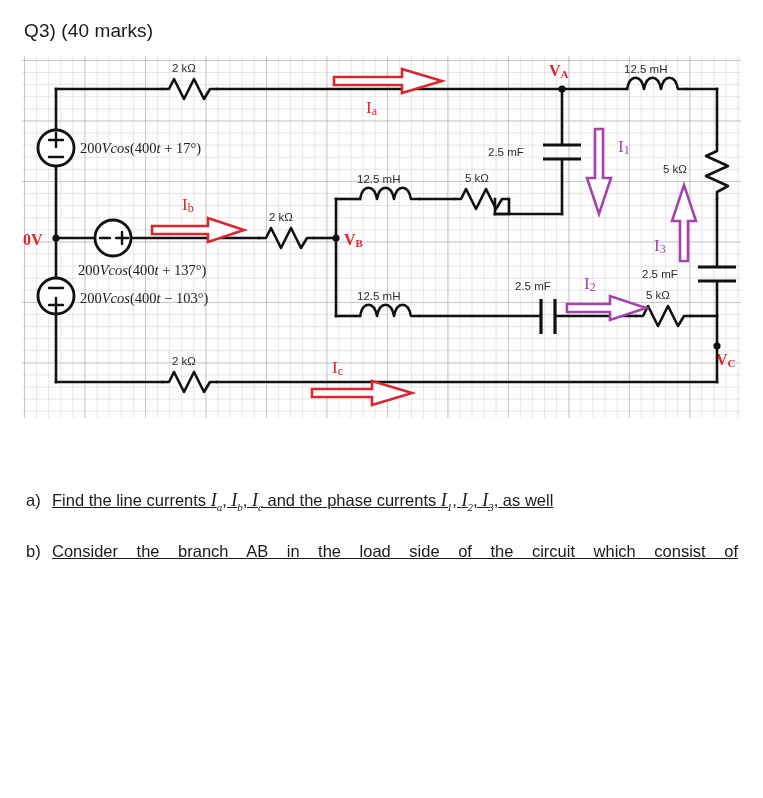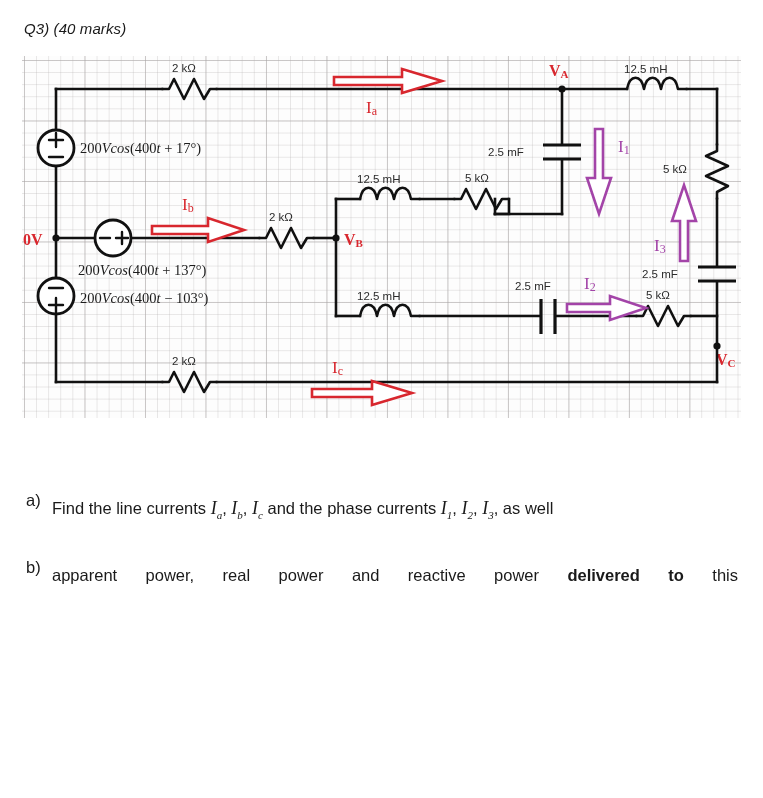--- a/index.html
+++ b/index.html
@@ -20,25 +20,24 @@
     position: relative;
     width: 763px;
     height: 798px;
   }
 
   
   #q-heading {
     position: absolute;
     left: 24px;
     top: 20px;
-    font-size: 15px;
+    font-size: 19px;
     font-family: "Liberation Sans", sans-serif;
     color: #1a1a1a;
     letter-spacing: 0.1px;
-    font-style: italic;
   }
 
   
   #figure {
     position: absolute;
     left: 22px;
     top: 56px;
     width: 719px;
     height: 362px;
     background-color: #fdfdfd;
@@ -107,22 +106,23 @@
   }
   .q-marker {
     width: 26px;
     flex: 0 0 26px;
     font-size: 16.5px;
   }
   .q-body {
     flex: 1 1 auto;
   }
   .q-line {
-    line-height: 60px;
+    line-height: 44px;
     font-size: 16.5px;
+    text-decoration: underline;
   }
   .q-line.justify {
     text-align: justify;
     text-align-last: justify;
   }
   .mathi {
     font-family: "Liberation Serif", serif;
     font-style: italic;
     font-size: 18px;
   }
@@ -343,18 +343,18 @@
   <div id="questions">
       <div class="q-item">
         <div class="q-marker">a)</div>
         <div class="q-body">
           <div class="q-line"><span>Find the line currents  </span><span class="mathi">I<sub>a</sub></span><span>, </span><span class="mathi">I<sub>b</sub></span><span>, </span><span class="mathi">I<sub>c</sub></span><span>  and the phase currents  </span><span class="mathi">I<sub>1</sub></span><span>, </span><span class="mathi">I<sub>2</sub></span><span>, </span><span class="mathi">I<sub>3</sub></span><span>, as well</span></div>
         </div>
       </div>
       <div class="q-item">
         <div class="q-marker">b)</div>
         <div class="q-body">
-          <div class="q-line justify"><span>apparent power, real power and reactive power </span><span class="bold">delivered to</span><span> this</span></div>
+          <div class="q-line justify"><span>Consider the branch AB in the load side of the circuit which consist of</span></div>
         </div>
       </div>
     </div>
 
 </div>
 
 </body></html>

